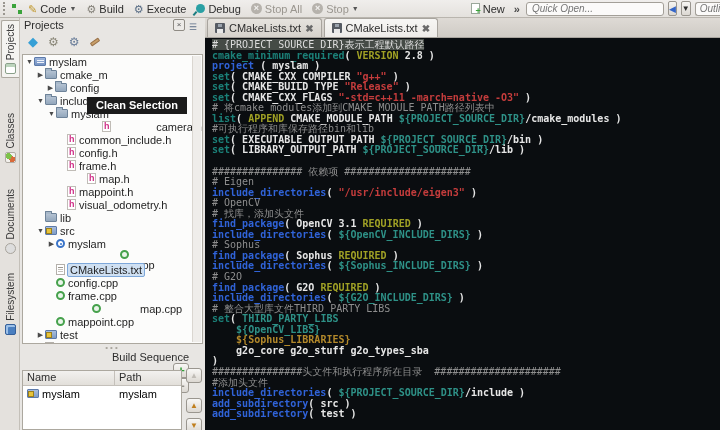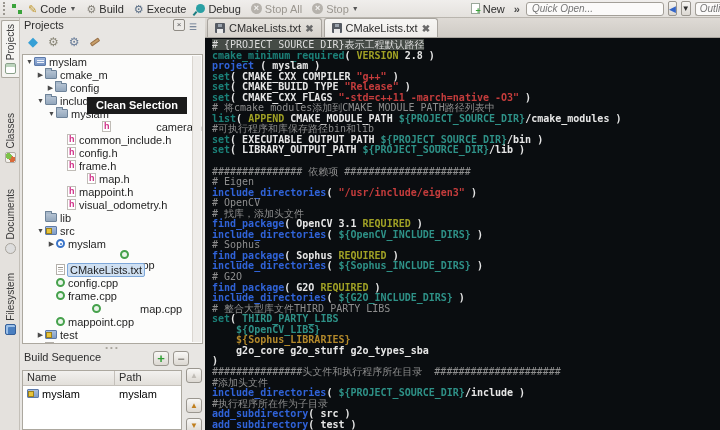--- a/index.html
+++ b/index.html
@@ -72,21 +72,21 @@
   .ti-cpp { width:9px; height:9px; border:2px solid #46a14c; border-radius:50%; background:#eaf5ea; }
   .ti-txt { width:9px; height:11px; background:#fff; border:1px solid #b4b0aa; }
   .ti-txt::after { content:""; position:absolute; left:1px; top:2px; width:5px; height:1px; background:#9a968f; box-shadow:0 2px 0 #c4c0ba, 0 4px 0 #c4c0ba; }
   .ti-target { width:9px; height:9px; border:2px solid #3a74c8; border-radius:50%; background:#fff; }
   .ti-target::after { content:""; position:absolute; left:1.5px; top:1.5px; width:2px; height:2px; border-radius:50%; background:#3a74c8; }
 
   .tooltip { position:absolute; left:64px; top:42px; background:#1b1b1b; color:#fff; font-size:11px; font-weight:bold; padding:2px 9px 3px; z-index:5; }
 
   .splitter { position:absolute; left:0; top:328px; width:185px; height:5px; text-align:center; color:#a8a49c; font-size:8px; line-height:4px; letter-spacing:2px; }
 
-  .bs-head { position:absolute; left:0; top:333px; width:185px; height:18px; display:flex; align-items:flex-start; font-size:11px; color:#2d2d2d; padding:0 16px 2px 4px; }
+  .bs-head { position:absolute; left:0; top:333px; width:185px; height:18px; display:flex; align-items:flex-end; font-size:11px; color:#2d2d2d; padding:0 16px 14px 4px;flex-direction:column; }
   .bs-head .sp { flex:1; }
   .bs-btn { width:16px; height:15px; border:1px solid #9a968f; border-radius:3px; background:linear-gradient(#f8f7f5,#dcd8d2); display:flex; align-items:center; justify-content:center; margin-left:4px; font-weight:bold; }
   .bs-btn.plus  { color:#2f9e35; font-size:13px; }
   .bs-btn.minus { color:#8a8680; font-size:12px; }
   .bs-table { position:absolute; left:2px; top:352px; width:160px; height:60px; background:#fff; border:1px solid #aca89f; font-size:11px; }
   .bs-thead { display:flex; height:15px; background:linear-gradient(#f2f1ef,#e2dfda); border-bottom:1px solid #c4c0ba; color:#2d2d2d; }
   .bs-thead .c1 { width:92px; padding:0 4px; border-right:1px solid #c4c0ba; }
   .bs-thead .c2 { flex:1; padding:0 4px; }
   .bs-row { display:flex; height:15px; align-items:center; }
   .bs-row .c1 { width:92px; padding:0 4px; display:flex; align-items:center; gap:3px; }
@@ -394,19 +394,18 @@
         <div class="cl"><span class="s-k2">include_directories</span><span class="s-p">( </span><span class="s-var">${G2O_INCLUDE_DIRS}</span><span class="s-p"> )</span></div>
         <div class="cl"><span class="s-cm"># 整合大型库文件THIRD PARTY LIBS</span></div>
         <div class="cl"><span class="s-k1">set</span><span class="s-p">( </span><span class="s-var">THIRD_PARTY_LIBS</span></div>
         <div class="cl"><span class="s-p">    </span><span class="s-var">${OpenCV_LIBS}</span></div>
         <div class="cl"><span class="s-p">    </span><span class="s-gold">${Sophus_LIBRARIES}</span></div>
         <div class="cl"><span class="s-p">    </span><span class="s-id">g2o_core g2o_stuff g2o_types_sba</span></div>
         <div class="cl"><span class="s-p">)</span></div>
         <div class="cl"><span class="s-cm">###############头文件和执行程序所在目录  #####################</span></div>
         <div class="cl"><span class="s-cm">#添加头文件</span></div>
         <div class="cl"><span class="s-k2">include_directories</span><span class="s-p">( </span><span class="s-var">${PROJECT_SOURCE_DIR}</span><span class="s-id">/include</span><span class="s-p"> )</span></div>
-        <div class="cl"><span class="s-cm">#执行程序所在作为子目录</span></div>
         <div class="cl"><span class="s-k2">add_subdirectory</span><span class="s-p">( </span><span class="s-id">src</span><span class="s-p"> )</span></div>
         <div class="cl"><span class="s-k2">add_subdirectory</span><span class="s-p">( </span><span class="s-id">test</span><span class="s-p"> )</span></div>
     </div>
   </div>
 
 </div>
 
 </body></html>

